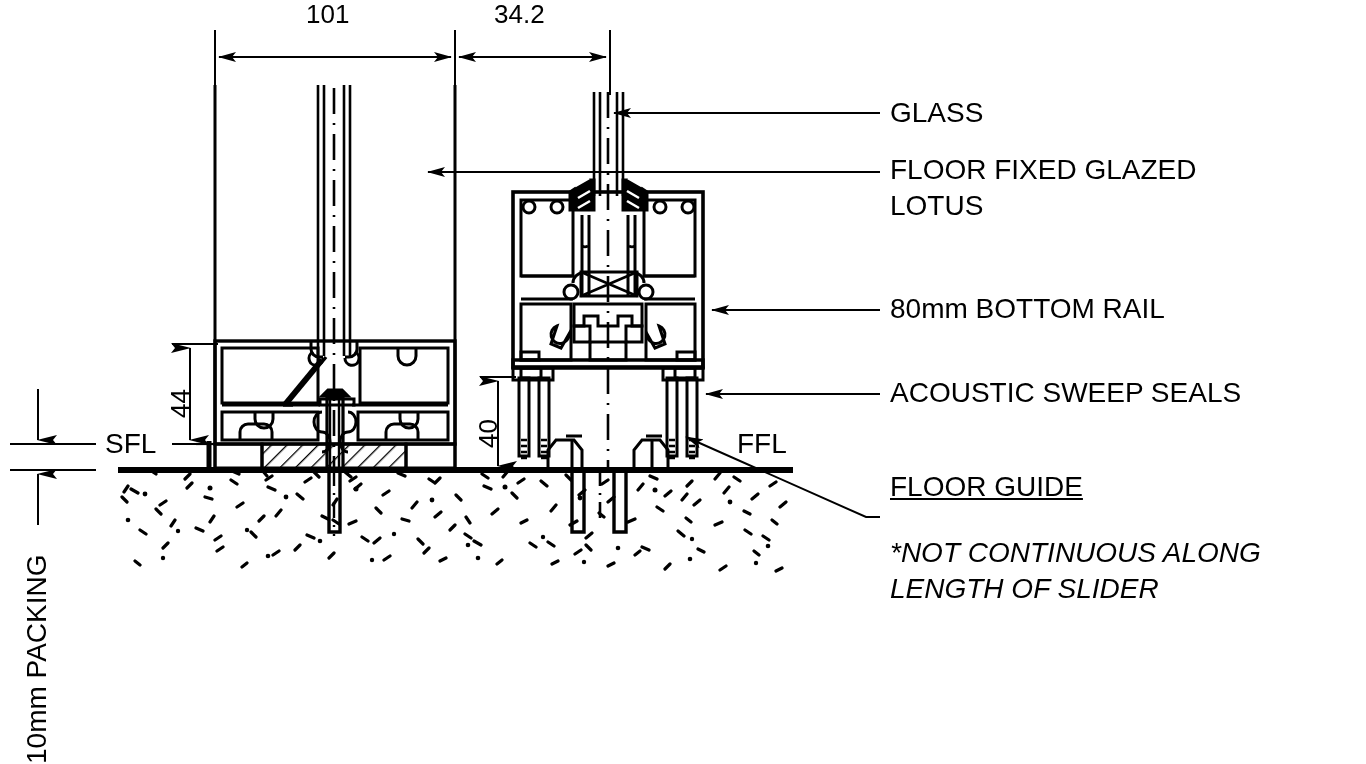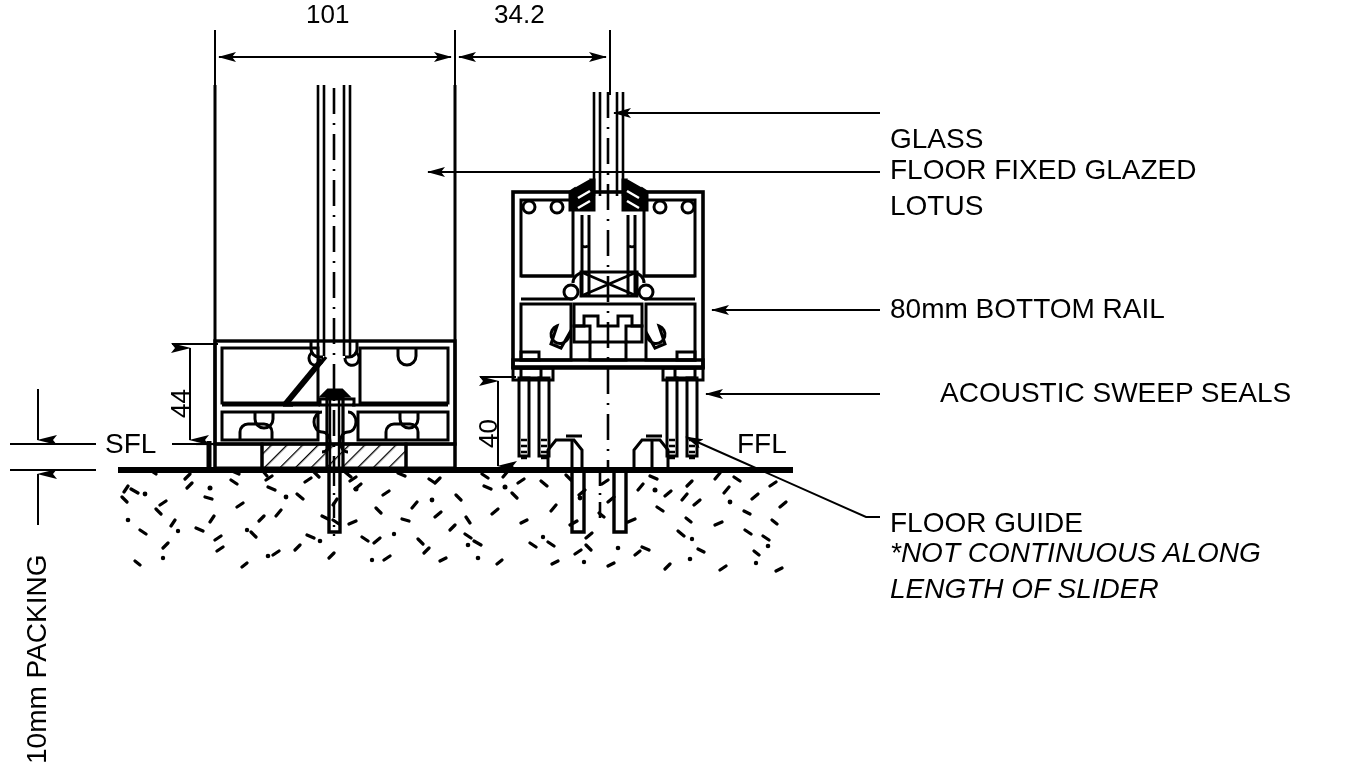--- a/index.html
+++ b/index.html
@@ -297,26 +297,26 @@
 <div class="lbl dim" style="left:494px; top:0px;">34.2</div>
 
 <div class="lbl dim rot90" style="left:166px; top:418px;">44</div>
 <div class="lbl dim rot90" style="left:474px; top:448px;">40</div>
 
 <div class="lbl big rot90" style="left:22px; top:764px;">10mm PACKING</div>
 
 <div class="lbl big" style="left:105px; top:429px;">SFL</div>
 <div class="lbl big" style="left:737px; top:429px;">FFL</div>
 
-<div class="lbl big" style="left:890px; top:98px;margin-top:26px;">GLASS</div>
+<div class="lbl big" style="left:890px; top:98px;">GLASS</div>
 
 <div class="lbl big" style="left:890px; top:155px;">FLOOR FIXED GLAZED</div>
 <div class="lbl big" style="left:890px; top:191px;">LOTUS</div>
 
 <div class="lbl big" style="left:890px; top:294px;">80mm BOTTOM RAIL</div>
 
-<div class="lbl big" style="left:940px; top:378px;">ACOUSTIC SWEEP SEALS</div>
-
-<div class="lbl big" style="left:890px; top:508px;">FLOOR GUIDE</div>
+<div class="lbl big" style="left:890px; top:378px;">ACOUSTIC SWEEP SEALS</div>
+
+<div class="lbl big" style="left:890px; top:472px;text-decoration:underline;">FLOOR GUIDE</div>
 <div class="lbl big ital" style="left:890px; top:538px;">*NOT CONTINUOUS ALONG</div>
 <div class="lbl big ital" style="left:890px; top:574px;">LENGTH OF SLIDER</div>
 
 </div>
 
 </body></html>

